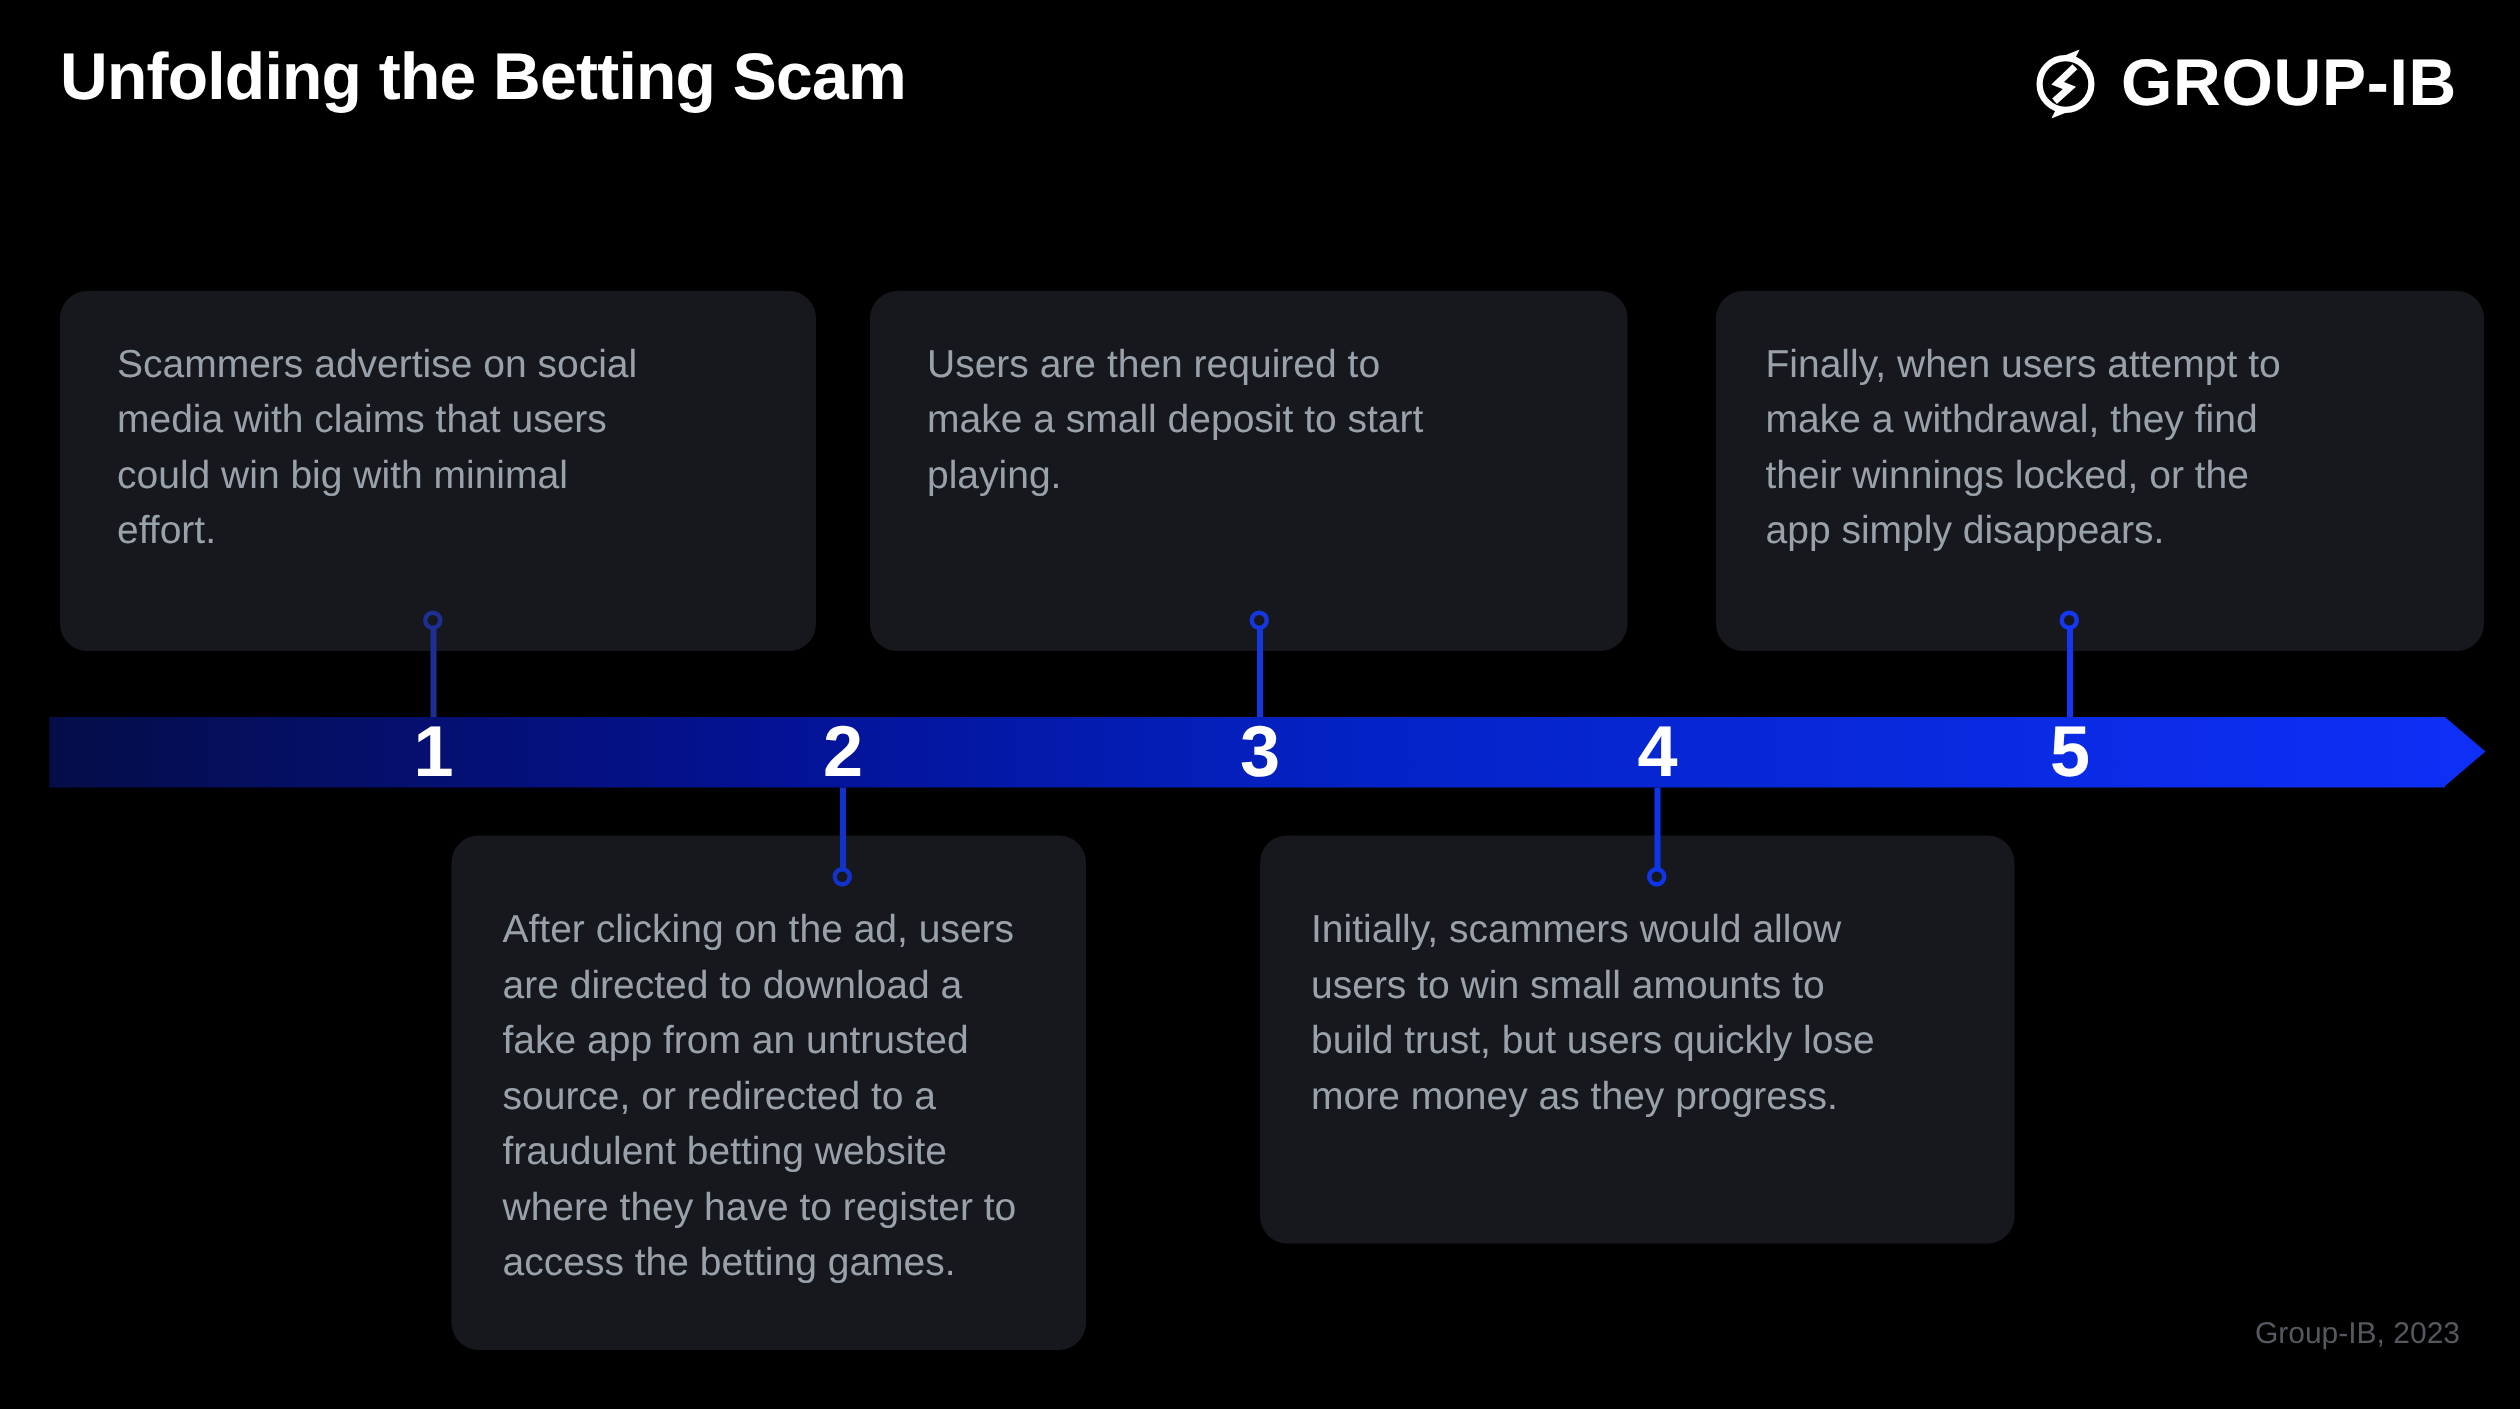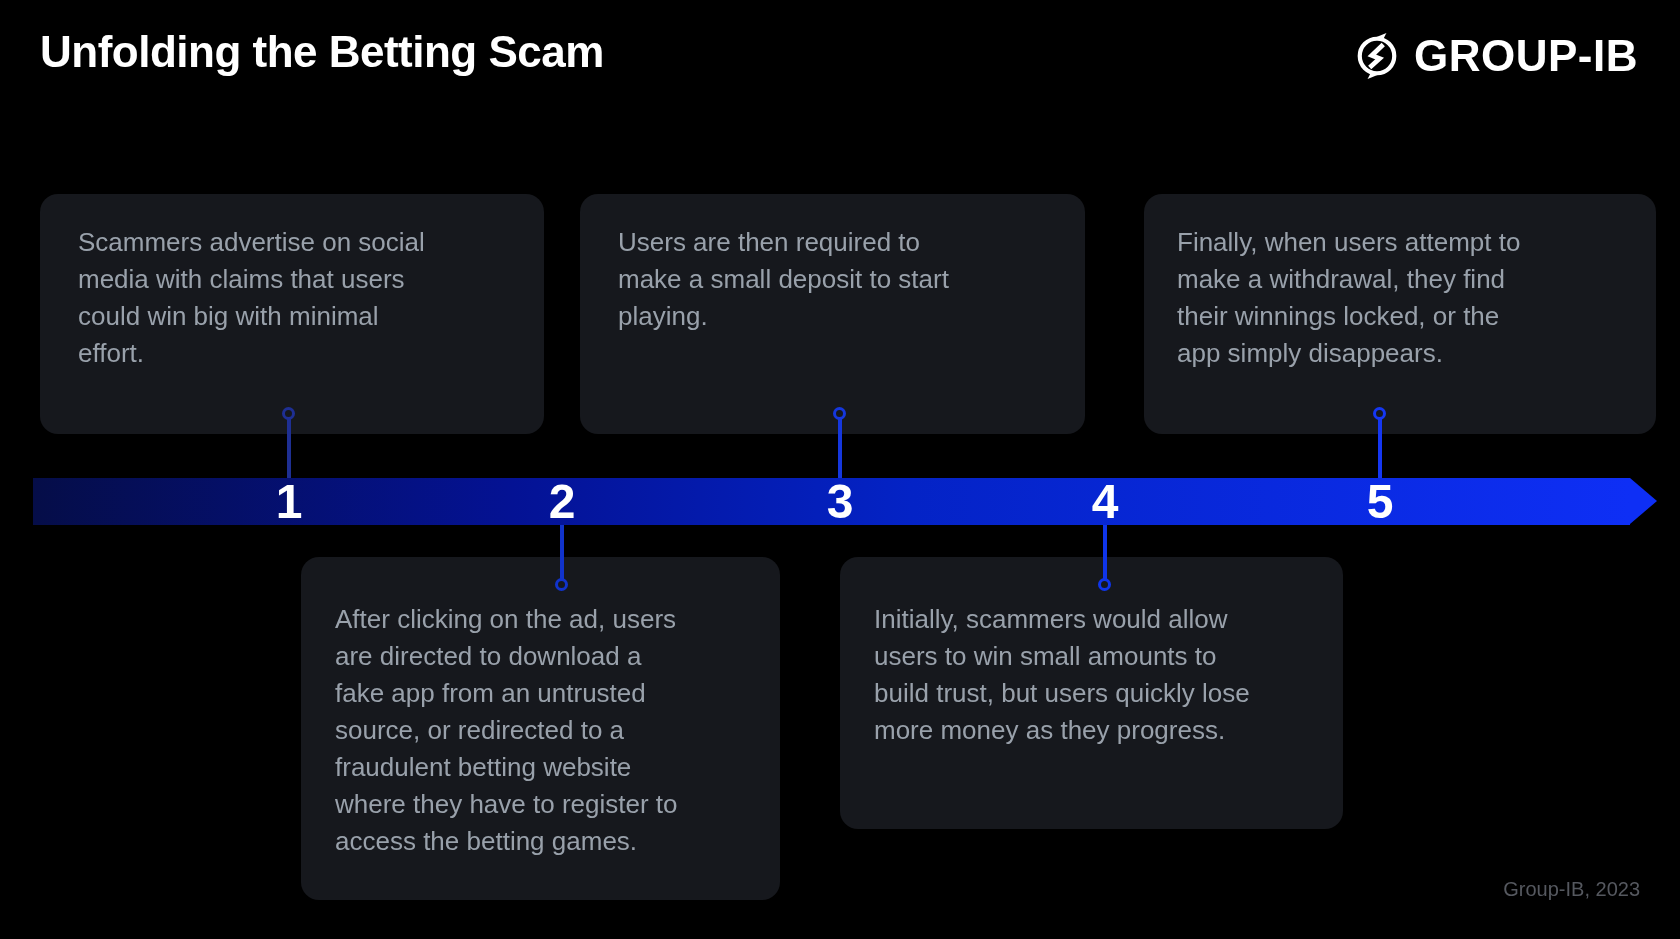--- a/index.html
+++ b/index.html
@@ -20,21 +20,21 @@
   }
   
   .card{
     position:absolute;background:#16181d;border-radius:18px;box-sizing:border-box;
     color:#99a1ab;font-size:26px;line-height:37px;font-weight:400;
   }
   .card p{margin:0;white-space:pre;}
   .card-1{left:40px;top:194px;width:504px;height:240px;padding:30px 30px 0 38px;}
   .card-3{left:580px;top:194px;width:505px;height:240px;padding:30px 30px 0 38px;}
   .card-5{left:1123px;top:194px;width:512px;height:240px;padding:30px 30px 0 33px;margin-left:21px;}
-  .card-2{left:301px;top:557px;width:479px;height:343px;padding:44px 28px 0 34px;}
+  .card-2{left:301px;top:557px;width:423px;height:343px;padding:44px 28px 0 34px;}
   .card-4{left:840px;top:557px;width:503px;height:272px;padding:44px 26px 0 34px;}
   
   .timeline-bar{
     position:absolute;left:33px;top:478px;width:1597px;height:47px;
     background:linear-gradient(90deg,#050d48 0%,#041294 30%,#0423c6 55%,#0e2ff5 100%);
   }
   .timeline-arrowhead{
     position:absolute;left:1630px;top:478px;width:0;height:0;
     border-top:23.5px solid transparent;border-bottom:23.5px solid transparent;
     border-left:27px solid #0e2ff5;

